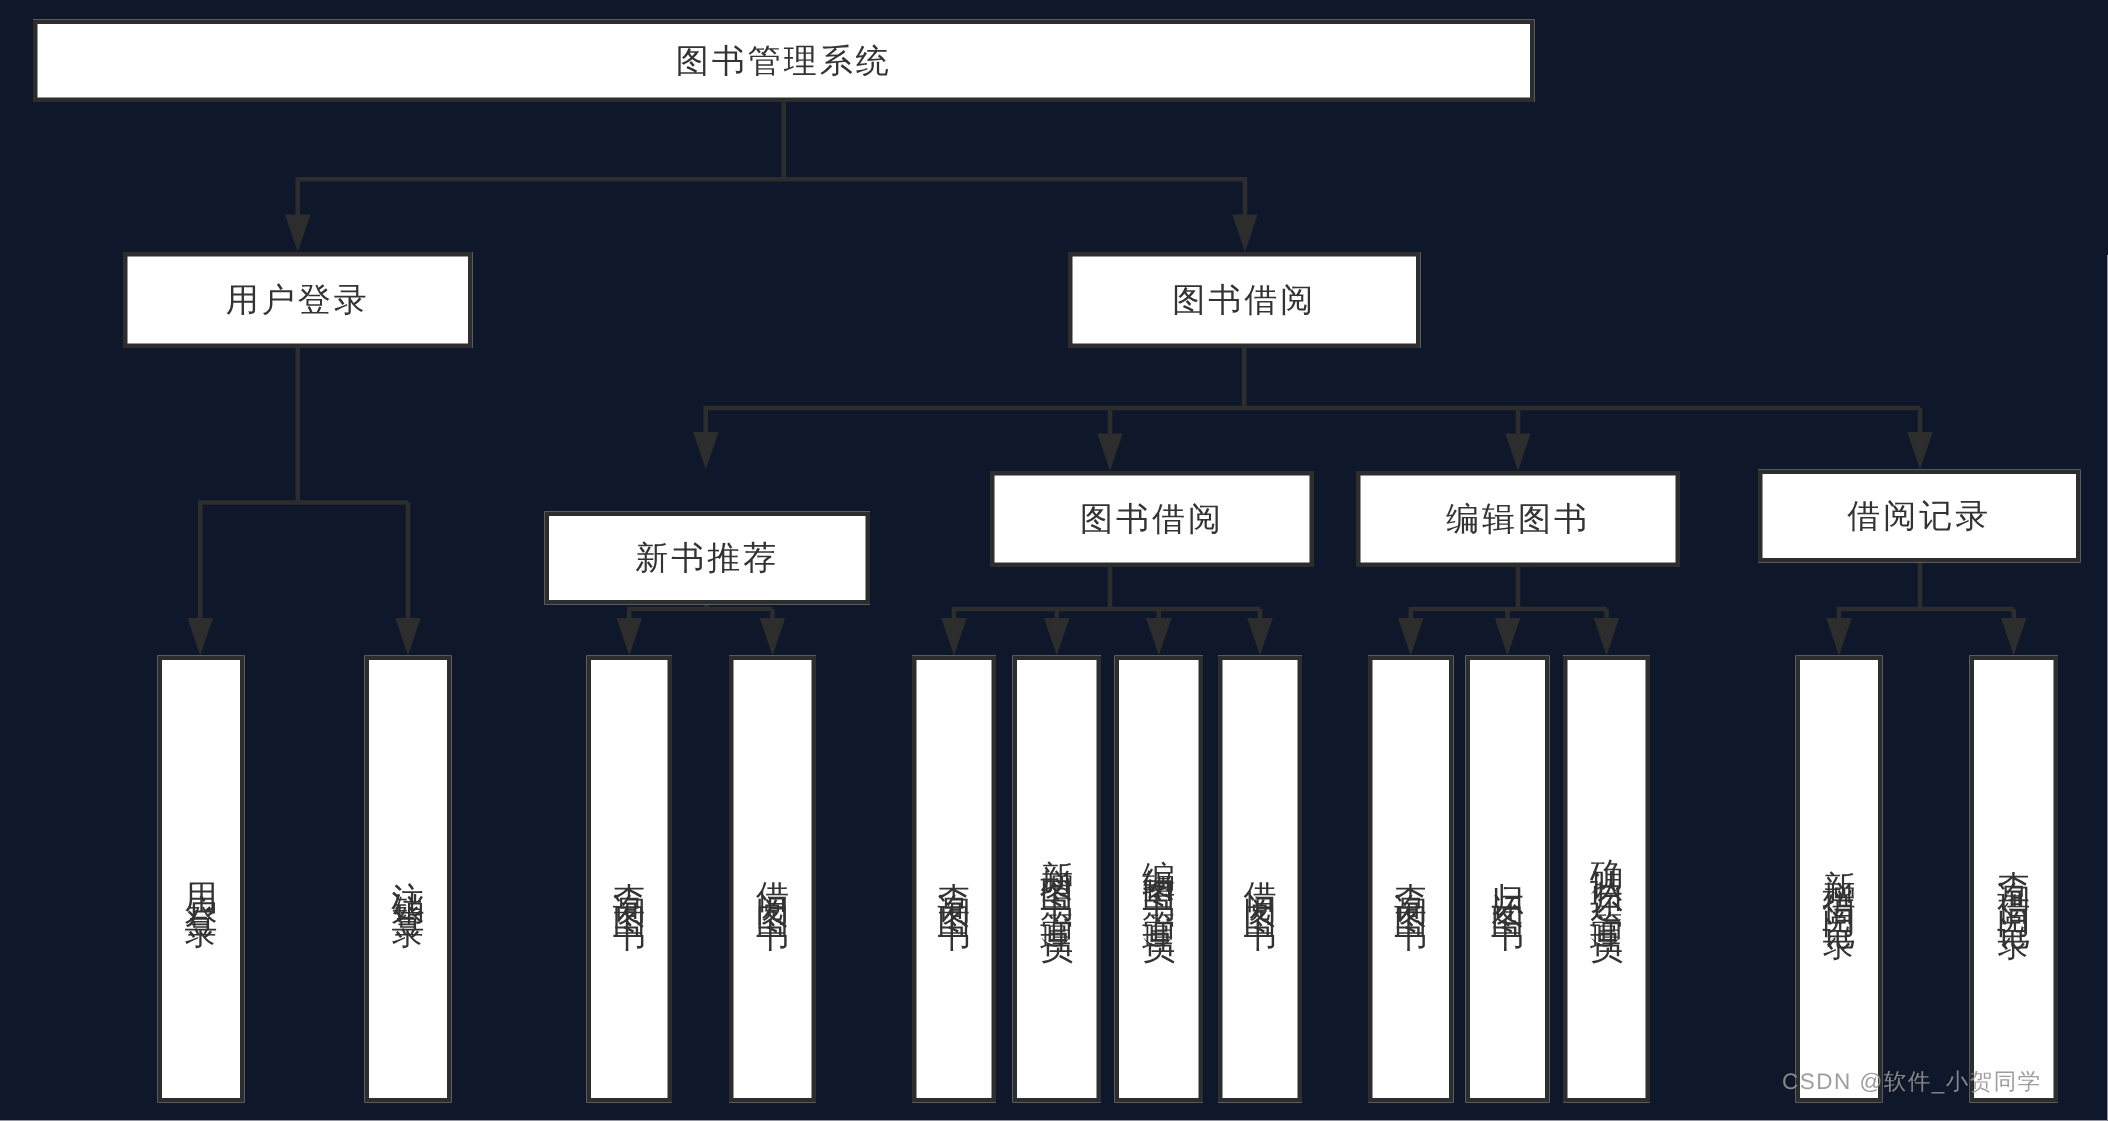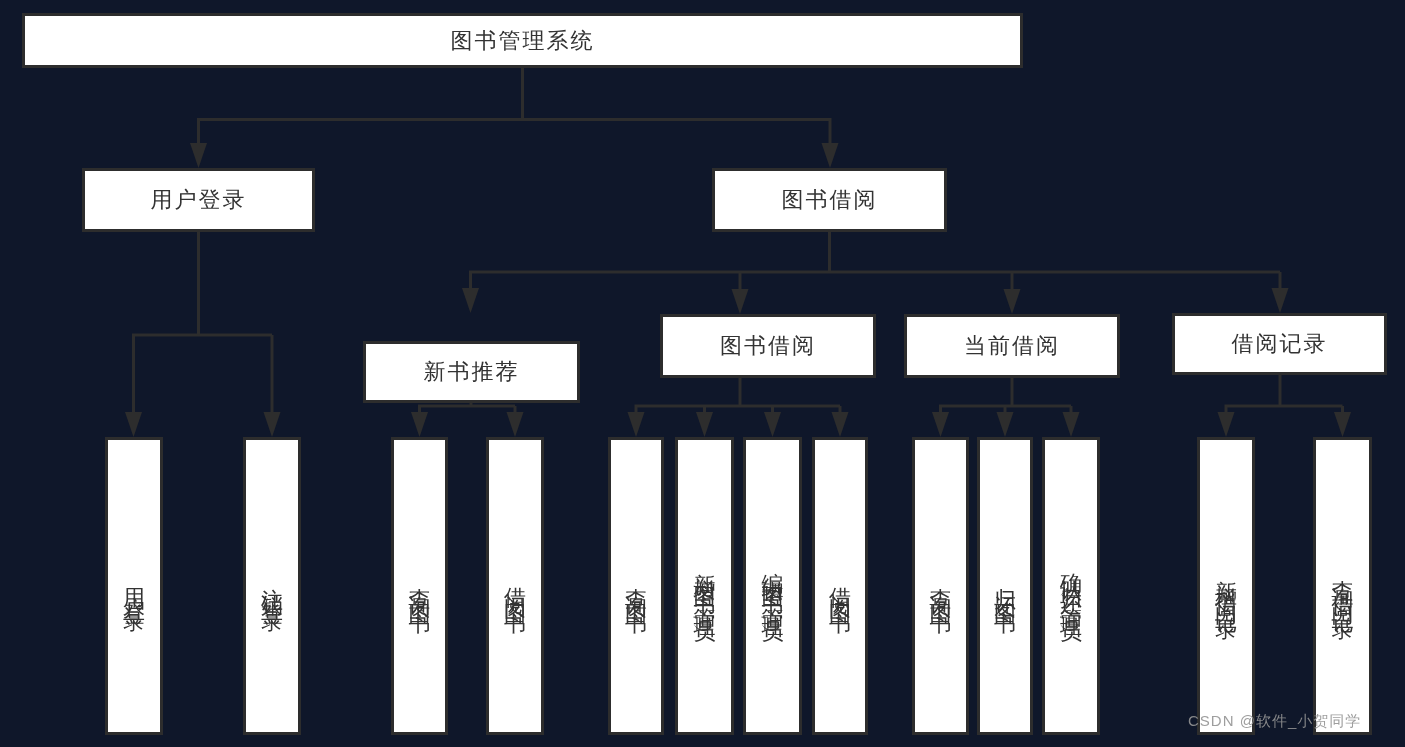--- a/index.html
+++ b/index.html
@@ -115,21 +115,21 @@
     <span>图书借阅</span>
   </div>
 
   <div class="node" style="left:363px; top:313px; width:217px; height:62px;margin-top:28px;">
     <span>新书推荐</span>
   </div>
   <div class="node" style="left:660px; top:314px; width:216px; height:64px;align-items:center;">
     <span>图书借阅</span>
   </div>
   <div class="node" style="left:904px; top:314px; width:216px; height:64px;">
-    <span>当前借阅</span>
+    <span>编辑图书</span>
   </div>
   <div class="node" style="left:1172px; top:313px; width:215px; height:62px;">
     <span>借阅记录</span>
   </div>
 
   <div class="vnode" style="left:105px; top:437px; width:58px; height:298px;">
     <span>用户登录</span>
   </div>
   <div class="vnode" style="left:243px; top:437px; width:58px; height:298px;">
     <span>注销登录</span>

